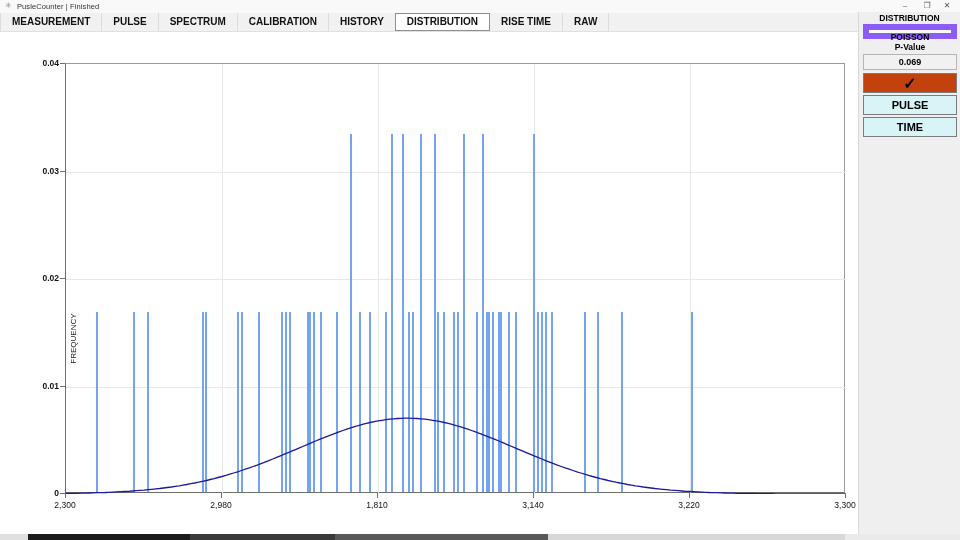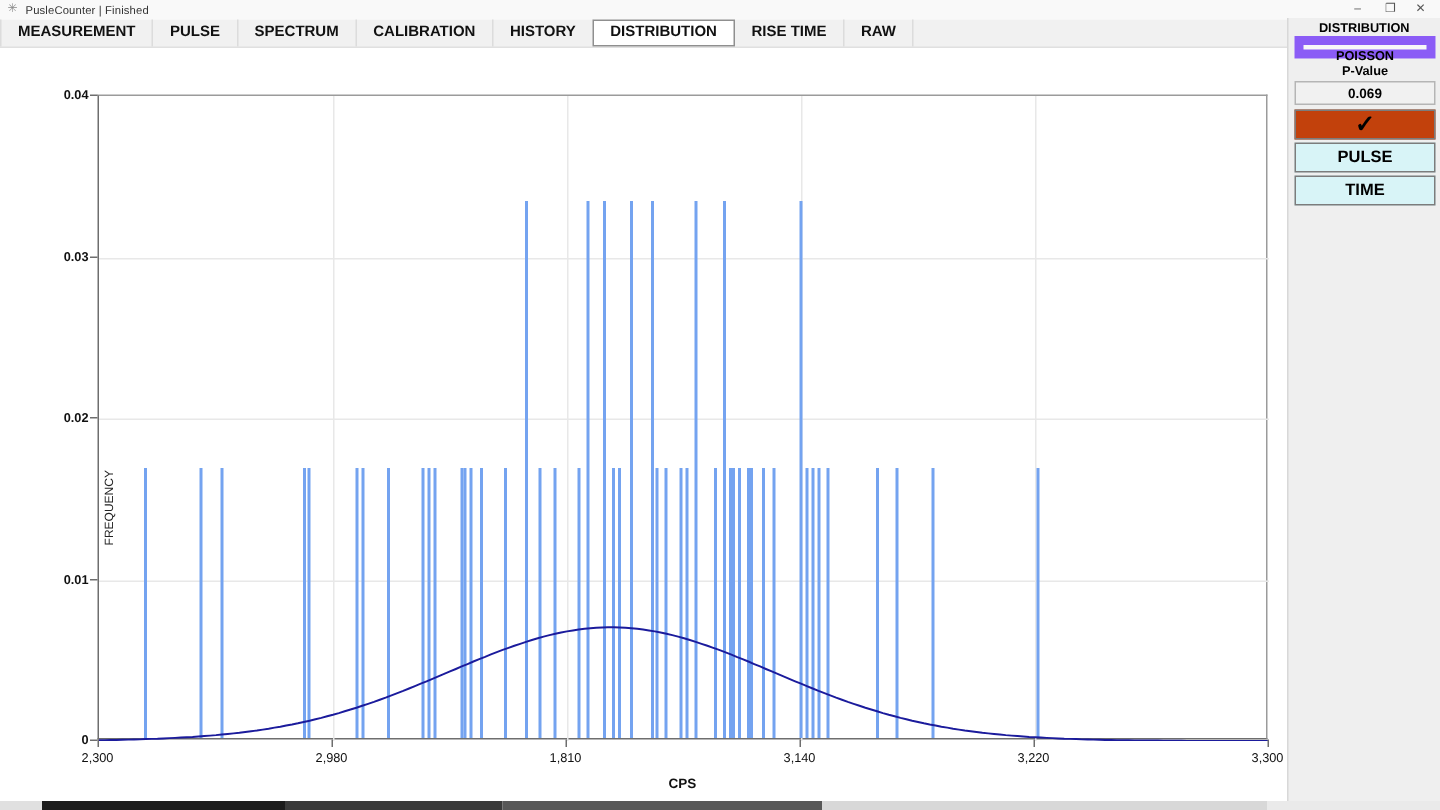--- a/index.html
+++ b/index.html
@@ -171,21 +171,20 @@
       <div class="xtick-label" style="left: 156px;">2,980</div>
       <div class="xtick-mark" style="left: 312px;"></div>
       <div class="xtick-label" style="left: 312px;">1,810</div>
       <div class="xtick-mark" style="left: 468px;"></div>
       <div class="xtick-label" style="left: 468px;">3,140</div>
       <div class="xtick-mark" style="left: 624px;"></div>
       <div class="xtick-label" style="left: 624px;">3,220</div>
       <div class="xtick-mark" style="left: 780px;"></div>
       <div class="xtick-label" style="left: 780px;">3,300</div>
     </div>
-  <div id="xaxis-title">CPS</div>
 
   <div class="taskbar-seg ts1"></div>
   <div class="taskbar-seg ts2"></div>
   <div class="taskbar-seg ts3"></div>
   <div class="taskbar-seg ts4"></div>
   <div class="taskbar-seg ts5"></div>
   <div class="taskbar-seg ts6"></div>
 </div>
 
 </body></html>

